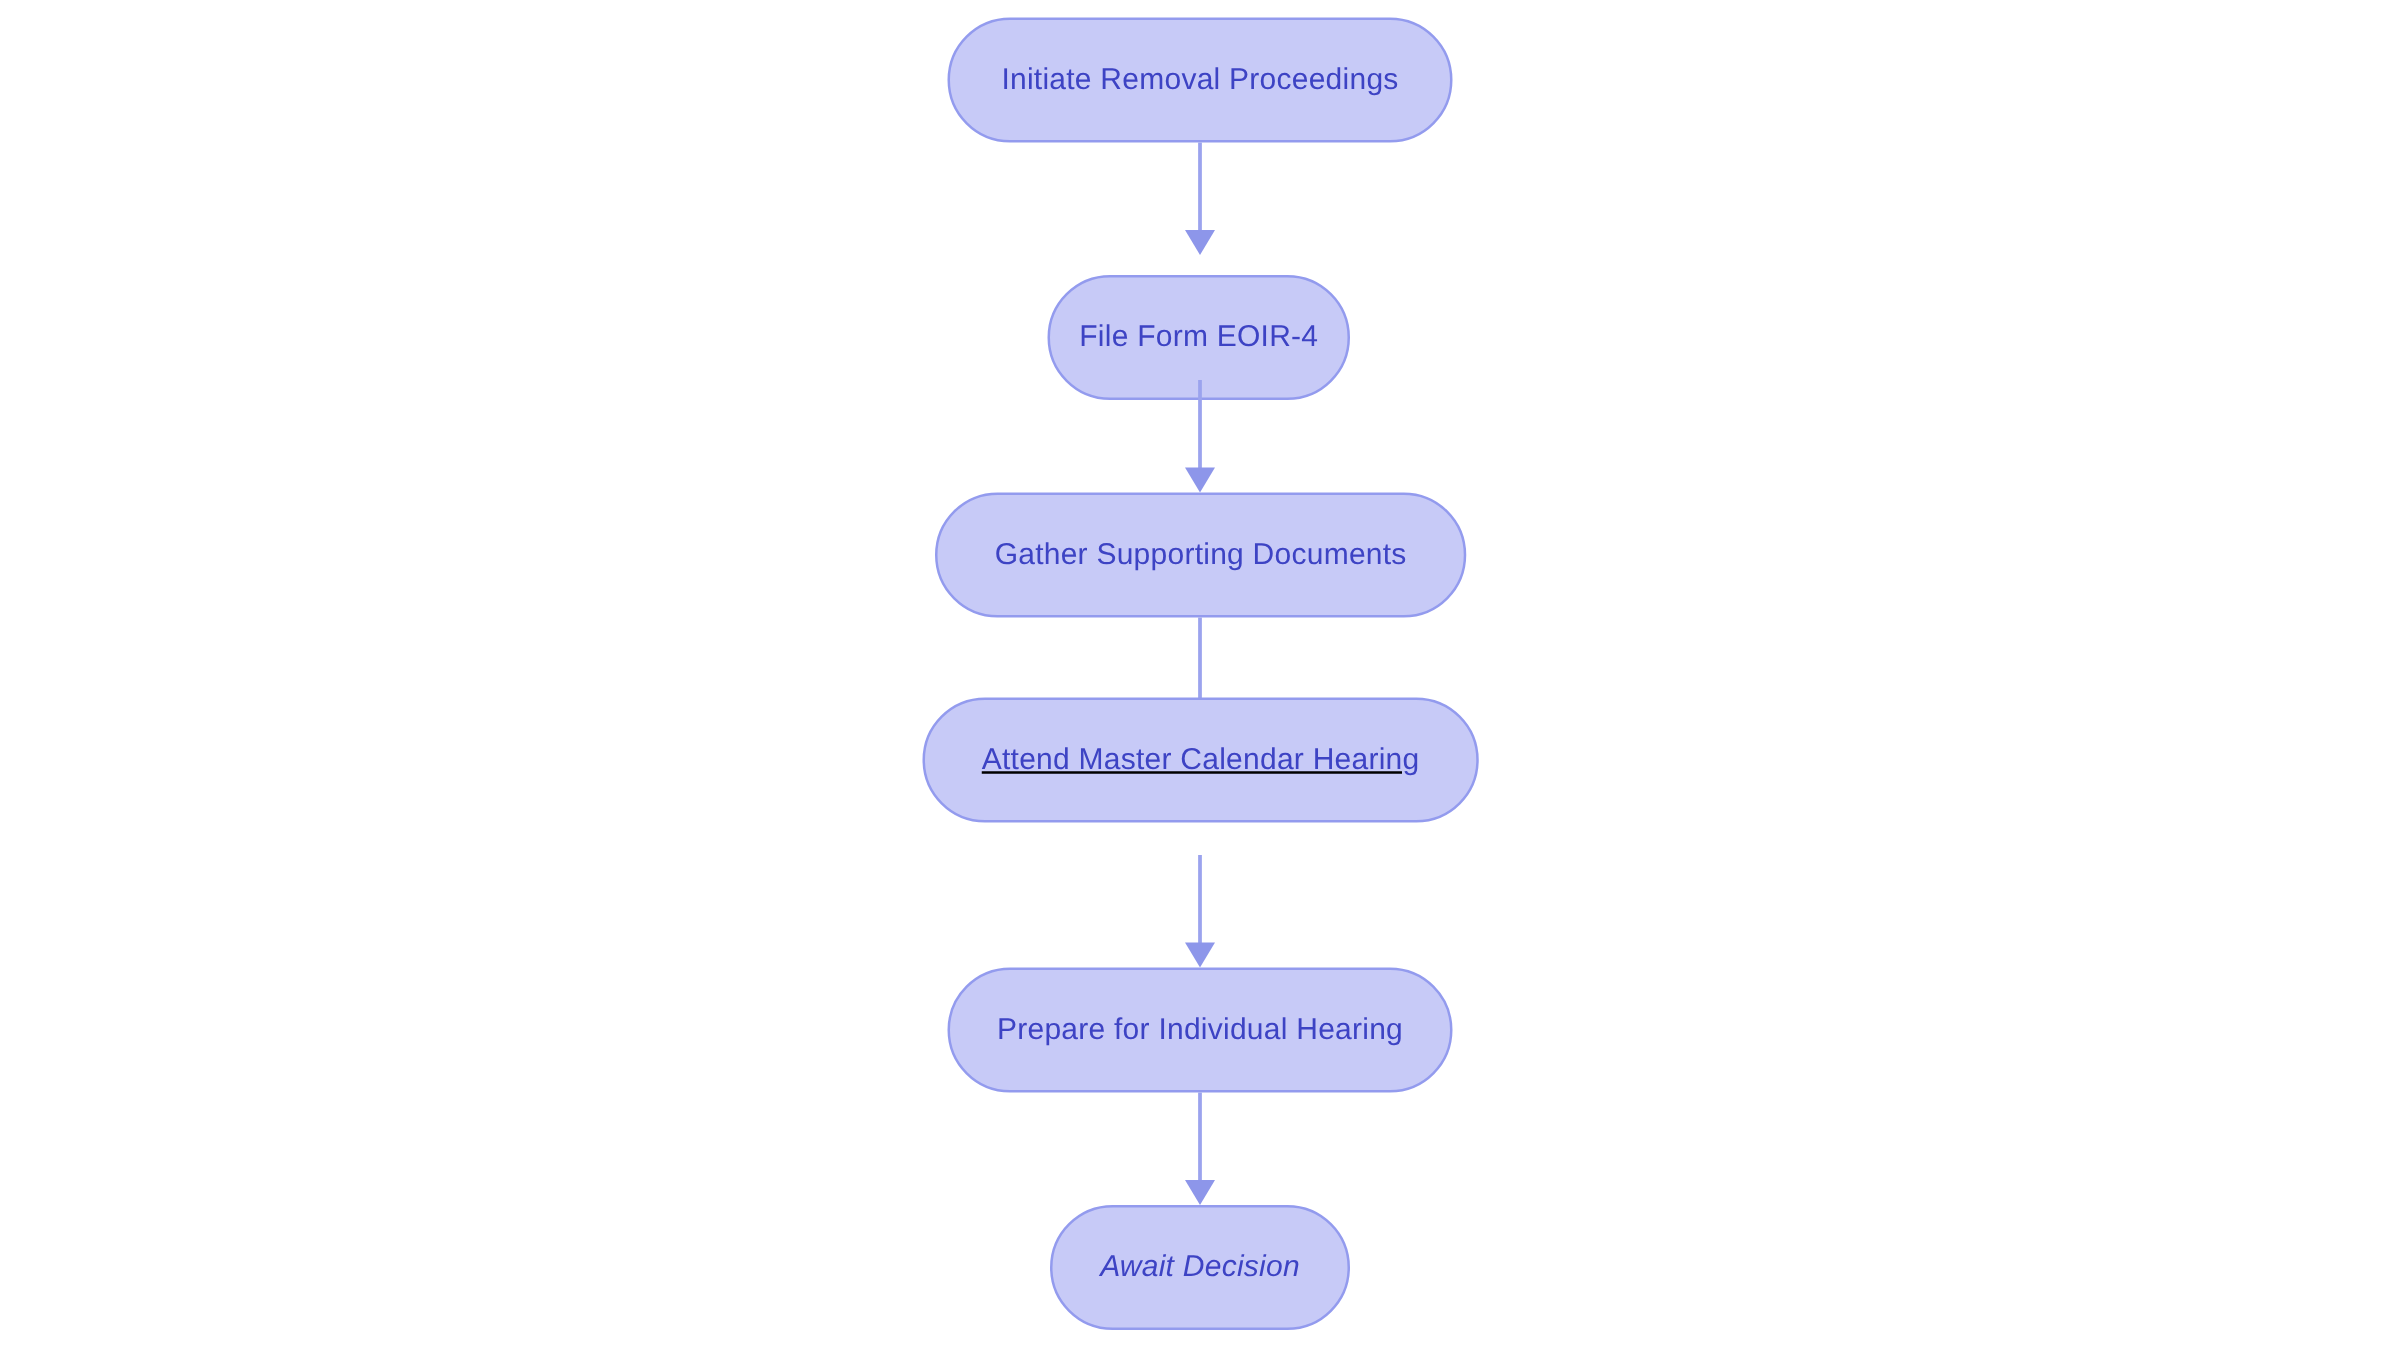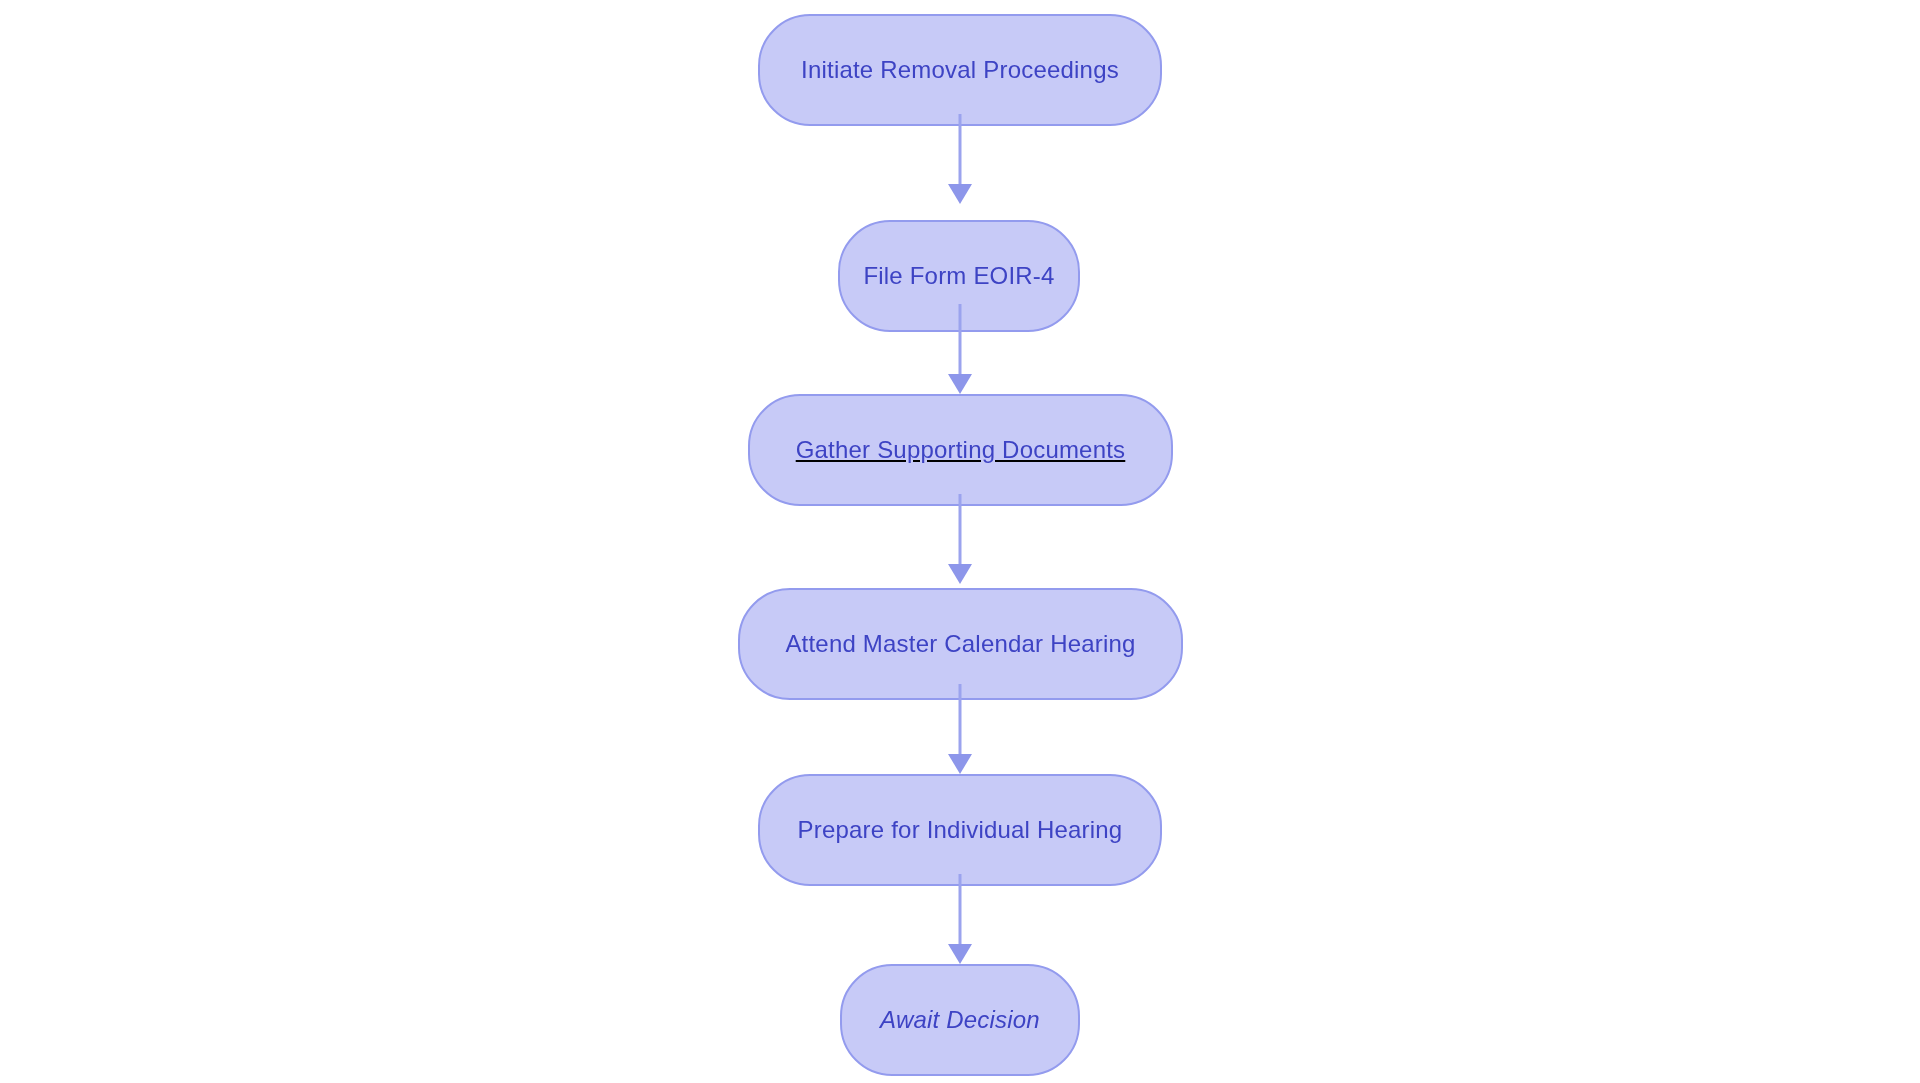--- a/index.html
+++ b/index.html
@@ -11,40 +11,40 @@
   .canvas {
     position: relative;
     width: 1920px;
     height: 1083px;
     background: var(--background, #ffffff);
     overflow: hidden;
   }
   .node {
     position: absolute;
     box-sizing: border-box;
-    height: 112px;
+    height: 100px;
     border-radius: 52px;
     background: var(--node-fill, #c7caf7);
     border: 2px solid var(--node-border, #939bee);
     display: flex;
     align-items: center;
     justify-content: center;
   }
   .node-label {
     color: var(--node-text, #3d43c4);
     font-size: 24px;
     letter-spacing: 0.2px;
     white-space: nowrap;
     text-align: center;
   }
   
   .n1 { left: 758px; top: 14px;  width: 404px; }
   .n2 { left: 838px; top: 204px; width: 242px; margin-top: 16px; }
-  .n3 { left: 748px; top: 394px; width: 425px; text-decoration: underline; }
-  .n4 { left: 738px; top: 588px; width: 445px; }
+  .n3 { left: 748px; top: 394px; width: 425px; }
+  .n4 { left: 738px; top: 558px; width: 445px; text-decoration: underline; }
   .n5 { left: 758px; top: 774px; width: 404px; align-items: center; }
   .n6 { left: 840px; top: 964px; width: 240px; font-style: italic; }
 
   .arrow {
     position: absolute;
     left: 948px;          
     width: 24px;
     height: 90px;
   }
   .a1 { top: 114px; }

